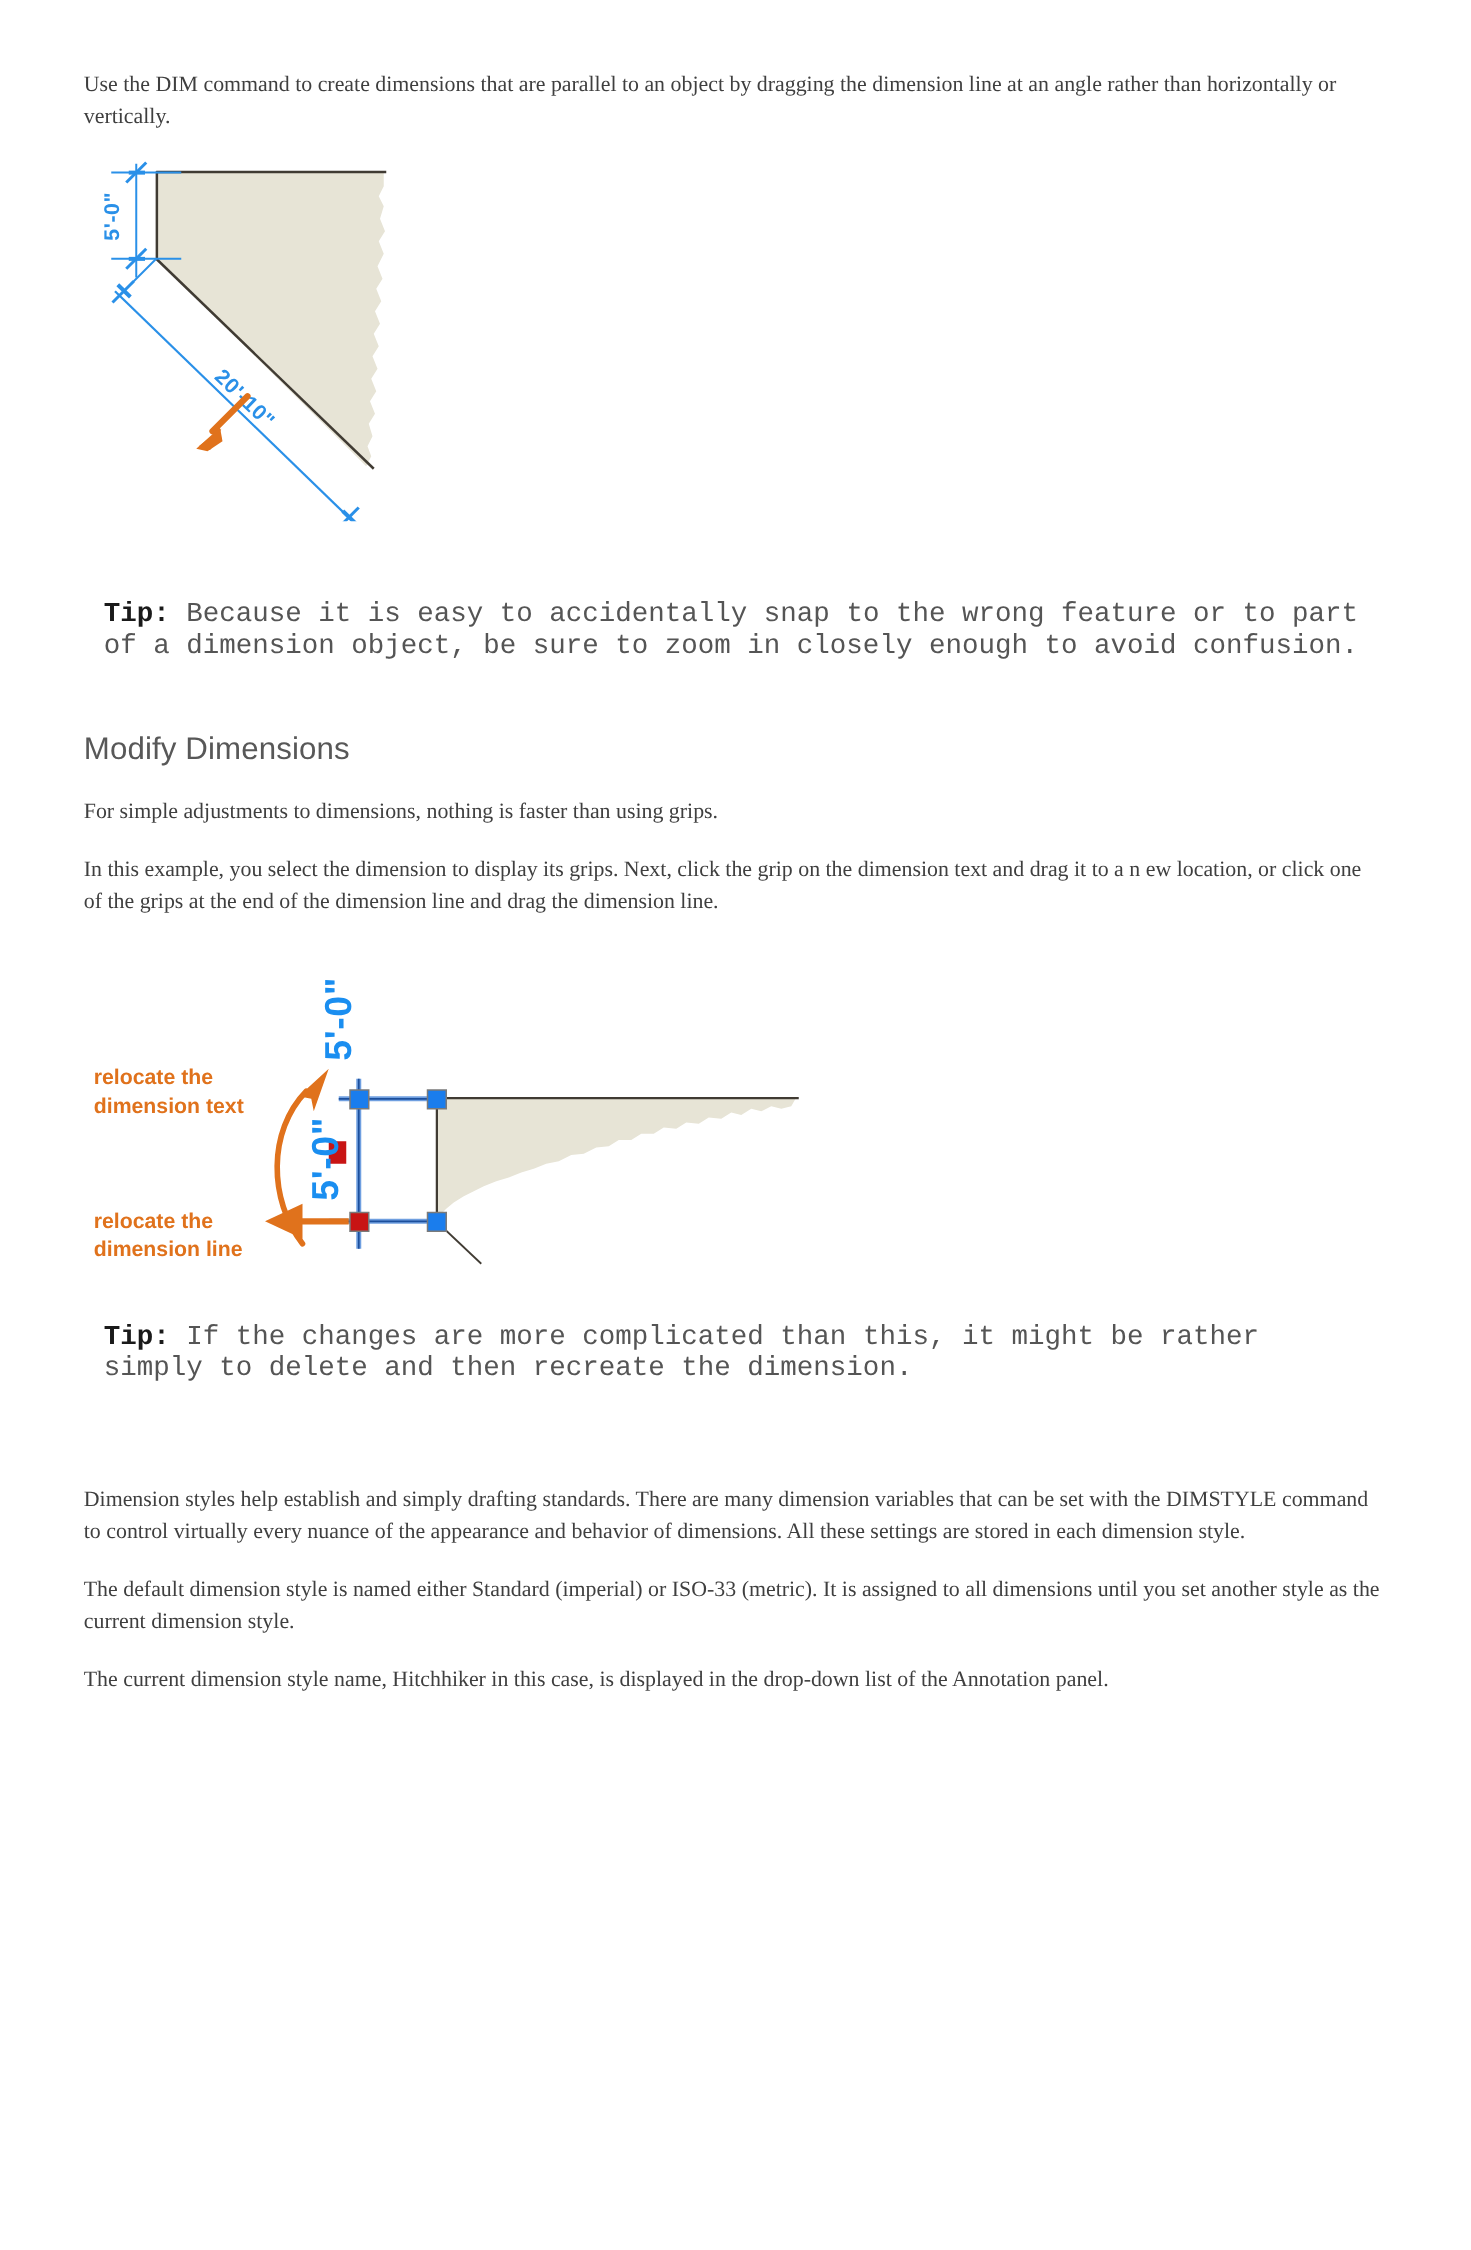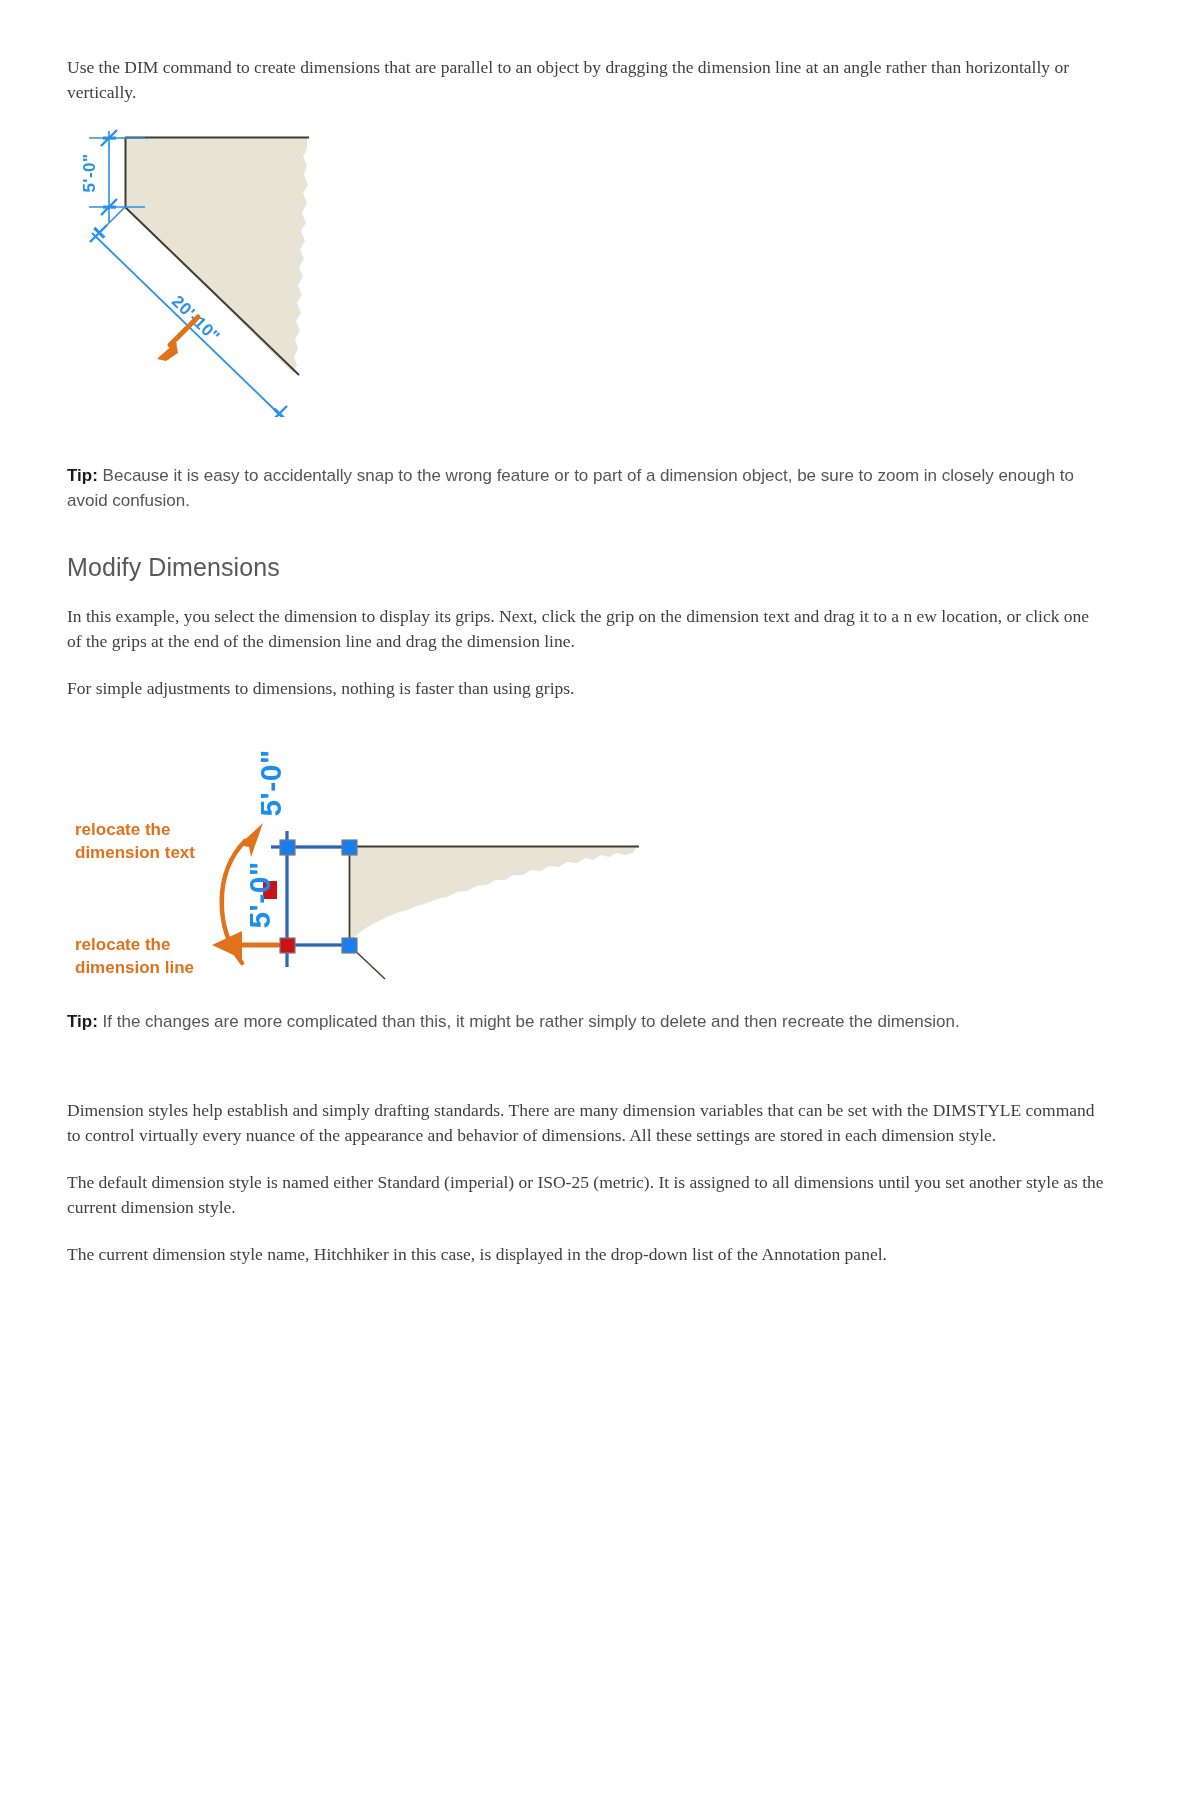--- a/index.html
+++ b/index.html
@@ -32,25 +32,25 @@
   p.body-para {
     font-family: "Liberation Serif", serif;
     font-size: 17.5px;
     line-height: 25px;
     color: #3f3f3f;
     margin: 0 0 22px 0;
     text-align: left;
     max-width: 1040px;
   }
   p.tip-para {
-    font-family: Liberation Sans, sans-serif;
-    font-size: 17px;
+    font-family: Liberation Mono, monospace;
+    font-size: 22px;
     line-height: 25px;
     color: #555555;
-    margin: 0;
+    margin: 16px;
     max-width: 1040px;
   }
   p.tip-para .tip-label {
     font-weight: bold;
     color: #1a1a1a;
   }
   h2.section-heading {
     font-family: Liberation Sans, sans-serif;
     font-size: 25px;
     font-weight: normal;
@@ -143,22 +143,22 @@
 
     <div style="height:34px"></div>
     <p class="tip-para">
       <span class="tip-label">Tip:</span><span> Because it is easy to accidentally snap to the wrong feature or to part of a dimension object, be sure to zoom in closely enough to avoid confusion.</span>
     </p>
 
     <div style="height:40px"></div>
     <h2 class="section-heading">Modify Dimensions</h2>
 
     <div style="height:22px"></div>
+    <p class="body-para">For simple adjustments to dimensions, nothing is faster than using grips.</p>
     <p class="body-para">In this example, you select the dimension to display its grips. Next, click the grip on the dimension text and drag it to a n ew location, or click one of the grips at the end of the dimension line and drag the dimension line.</p>
-    <p class="body-para">For simple adjustments to dimensions, nothing is faster than using grips.</p>
 
     <div class="figure" style="margin-top:22px; margin-bottom:8px;">
       <svg width="600" height="260" viewBox="0 0 600 260">
 
         <g>
           <path d="M 282,123 L 570,123
                    L 566,130 L 558,132 L 550,130 L 542,134 L 534,132 L 526,137
                    L 518,135 L 510,140 L 500,139 L 492,144 L 482,143 L 474,148
                    L 464,147 L 456,152 L 446,152 L 438,157 L 428,157 L 420,162
                    L 410,163 L 400,168 L 390,169 L 380,174 L 370,176 L 360,180
@@ -216,17 +216,17 @@
 
     <div style="height:18px"></div>
     <p class="tip-para">
       <span class="tip-label">Tip:</span><span> If the changes are more complicated than this, it might be rather simply to delete and then recreate the dimension.</span>
     </p>
 
     <div style="height:42px"></div>
 
     <div style="height:22px"></div>
     <p class="body-para">Dimension styles help establish and simply drafting standards. There are many dimension variables that can be set with the DIMSTYLE command to control virtually every nuance of the appearance and behavior of dimensions. All these settings are stored in each dimension style.</p>
-    <p class="body-para">The default dimension style is named either Standard (imperial) or ISO-25 (metric). It is assigned to all dimensions until you set another style as the current dimension style.</p>
+    <p class="body-para">The default dimension style is named either Standard (imperial) or ISO-33 (metric). It is assigned to all dimensions until you set another style as the current dimension style.</p>
     <p class="body-para">The current dimension style name, Hitchhiker in this case, is displayed in the drop-down list of the Annotation panel.</p>
 
   </div>
 </div>
 
 </body></html>

